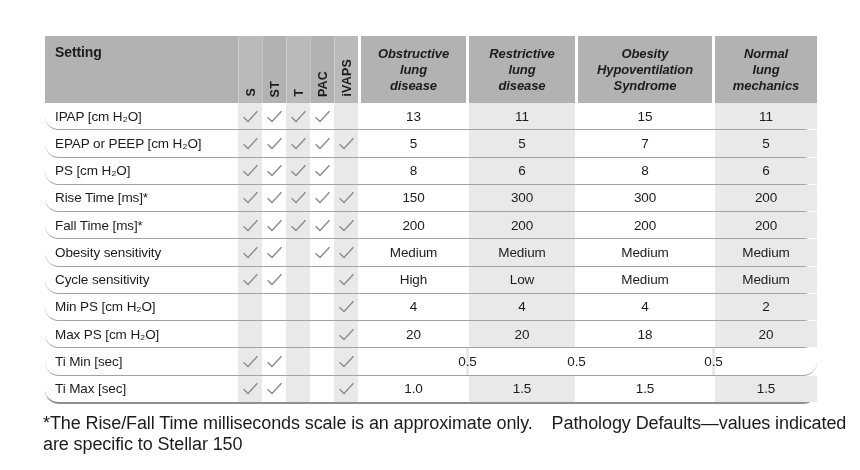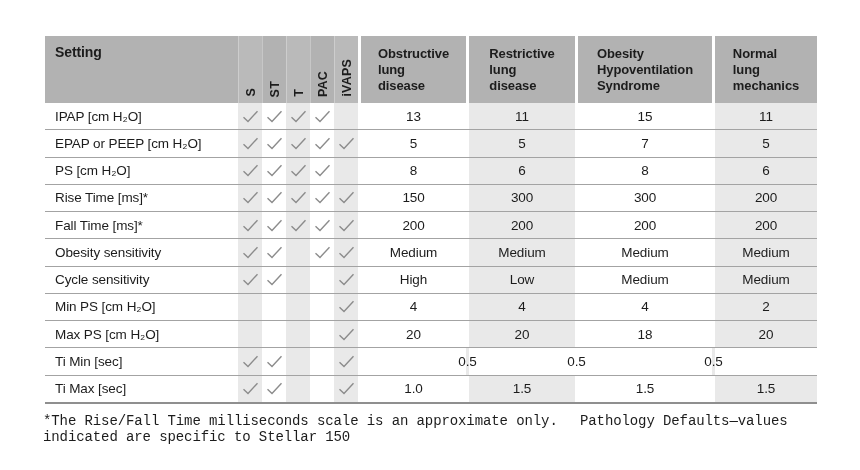--- a/index.html
+++ b/index.html
@@ -14,20 +14,21 @@
   }
   .table {
     position: absolute;
     left: 45px; top: 36px;
     width: 772px; height: 368px;
     display: flex; flex-direction: column;
   }
   .grid {
     display: grid;
     grid-template-columns: 193px repeat(5, 24px) 3px 105px 3px 106px 3px 134px 3px 102px;
+    border-radius: 31px;
   }
   #header-row { flex: 0 0 67px; }
   #table-body { flex: 1; display: flex; flex-direction: column; }
   .trow { flex: 1; border-bottom: 1px solid var(--line-color); }
   .trow:last-child { border-bottom: 2px solid var(--line-strong); }
 
   
   .set-h {
     background: var(--header-gray);
     font-weight: bold; font-size: 14px;
@@ -41,34 +42,34 @@
   }
   .mode-h.hstripe { background: var(--header-gray-light); }
   .mode-h span {
     writing-mode: vertical-rl;
     transform: rotate(180deg);
     font-weight: bold; font-size: 12.5px; letter-spacing: 0.2px;
   }
   .path-h {
     background: var(--header-gray);
     display: flex; align-items: center; justify-content: center;
-    white-space: pre-line;
-    font-weight: bold; font-size: 13px; line-height: 16px;
+    text-align: center; white-space: pre-line;
+    font-weight: bold; font-size: 13px; line-height: 16px; font-style: italic;
   }
   .gapcell { background: transparent; }
 
   
   .rlabel { display: flex; align-items: center; padding-left: 10px; font-size: 13.5px; }
   .mcell  { display: flex; align-items: center; justify-content: center; }
   .vcell  { display: flex; align-items: center; justify-content: center; font-size: 13.5px; }
   .stripe { background: var(--stripe-gray); }
   svg[data-name="check-icon"] path { stroke: var(--check-color); }
 
   
-  .footnote { position: absolute; left: 43px; top: 413px; font-size: 14px; font-family: Liberation Mono, monospace; }
+  .footnote { position: absolute; left: 43px; top: 413px; font-size: 18px; }
   .footnote .n2 { margin-left: 14px; }
 </style>
 </head>
 <body>
 
 <div class="table" data-name="settings-table">
   <div class="grid" id="header-row" data-name="table-header-row">
     <div class="set-h" data-name="setting-column-header">Setting</div>
 
   <div class="mode-h hstripe" data-name="mode-column-header">

